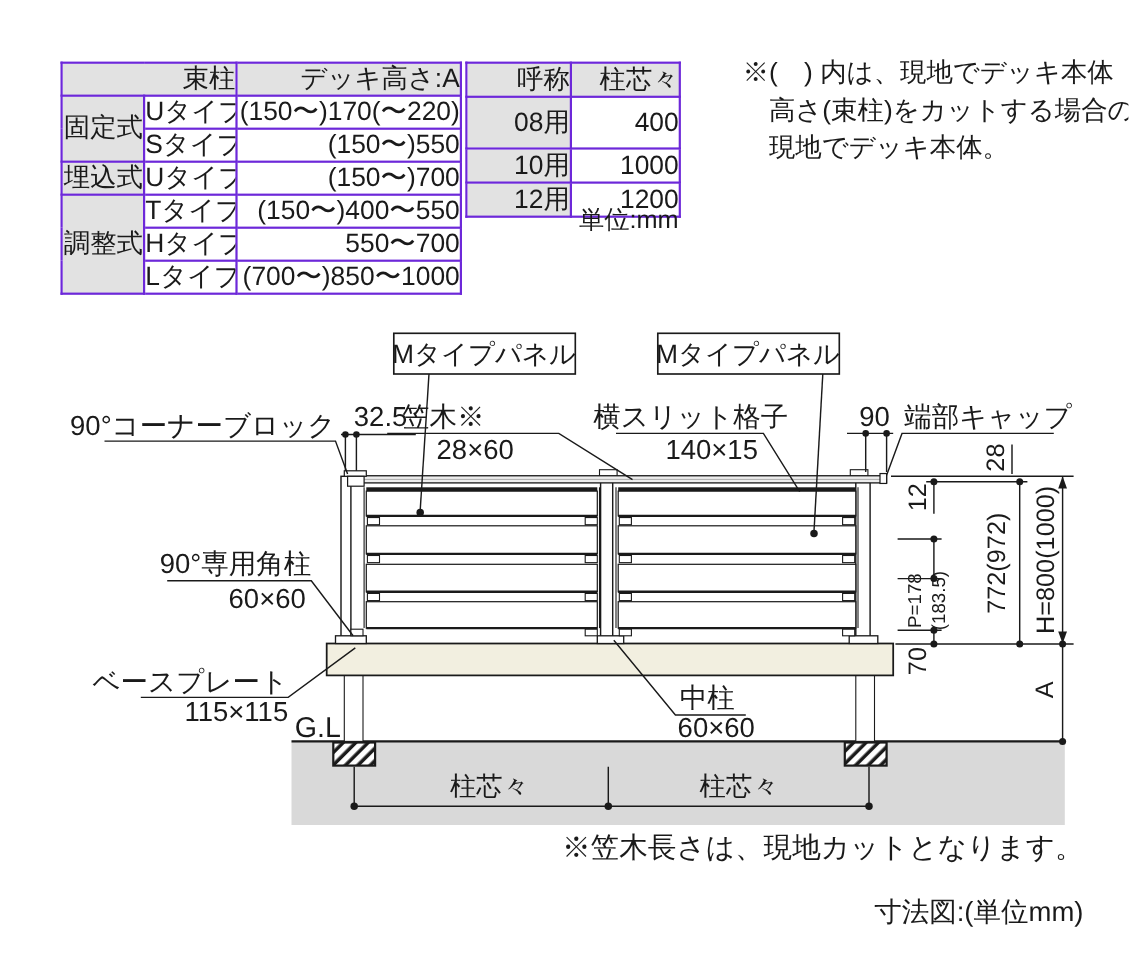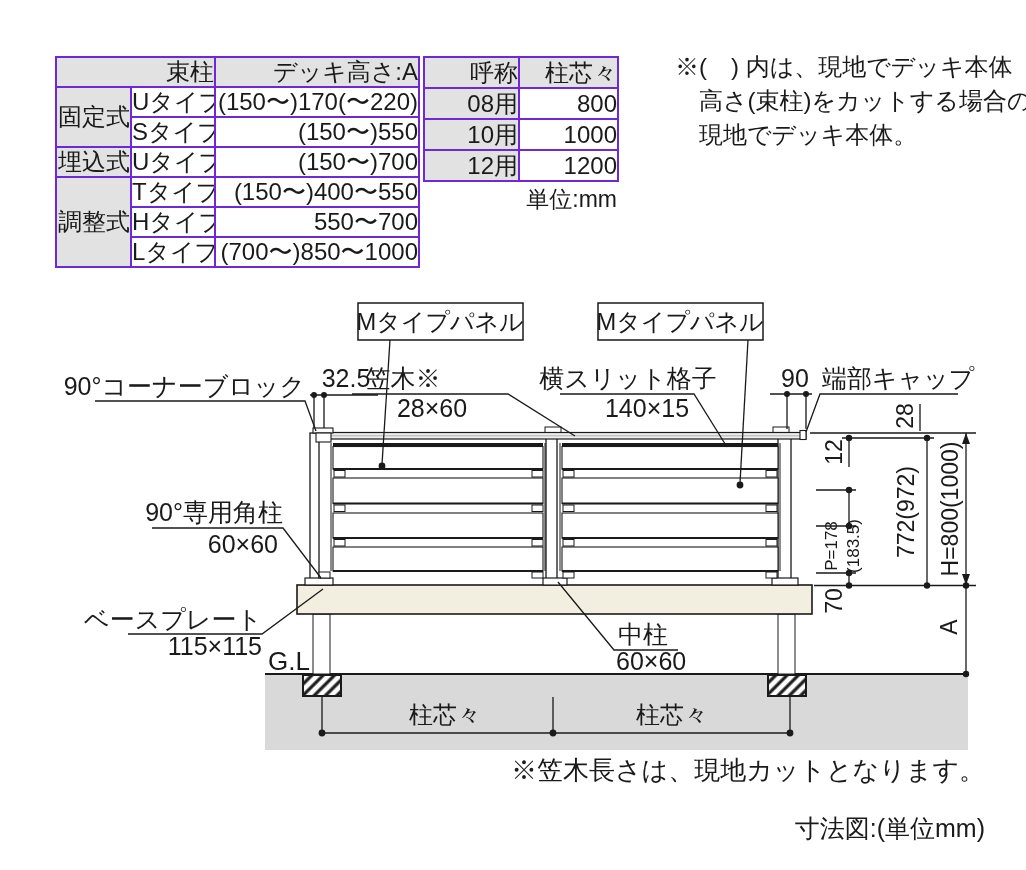--- a/index.html
+++ b/index.html
@@ -78,23 +78,23 @@
   <table class="spec abs" style="left:423px;top:56px;width:194px;">
     <colgroup>
         <col style="width:95px">
         <col style="width:99px">
       </colgroup>
     <tbody>
         <tr style="height:31px">
       <td class="hd">呼称</td>
       <td class="hd">柱芯々</td>
     </tr>
-    <tr style="height:31px">
+    <tr style="height:47px">
       <td class="gr">08用</td>
-      <td>800</td>
+      <td>400</td>
     </tr>
     <tr style="height:31px">
       <td class="gr">10用</td>
       <td>1000</td>
     </tr>
     <tr style="height:31px">
       <td class="gr">12用</td>
       <td>1200</td>
     </tr>
   </tbody>

